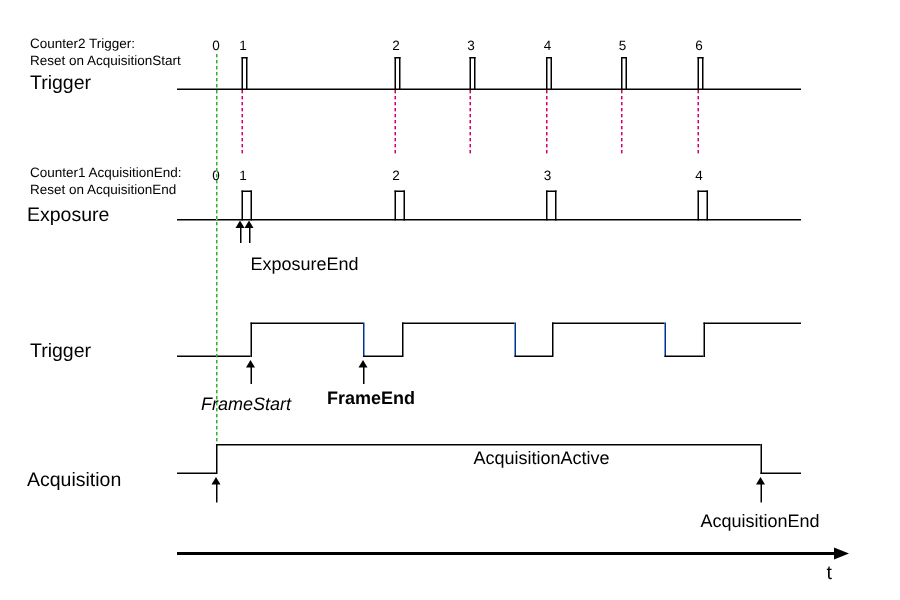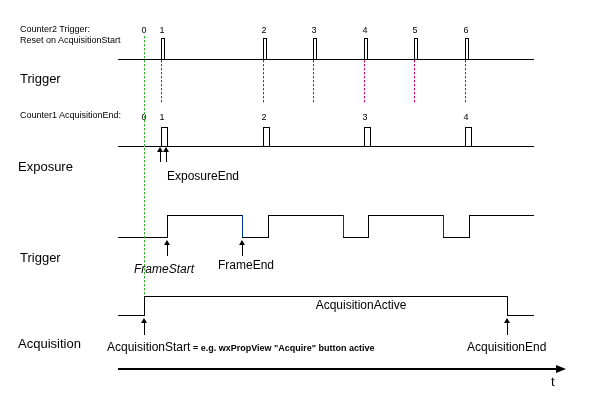--- a/index.html
+++ b/index.html
@@ -1,34 +1,35 @@
 <!DOCTYPE html>
 <html><head>
 <meta charset="utf-8">
 <style>
   html,body{margin:0;padding:0;background:#ffffff;}
   #diagram{position:relative;width:600px;height:400px;background:#ffffff;overflow:hidden;
            font-family:"Liberation Sans",sans-serif;color:#000;}
   .abs{position:absolute;}
   .cap{position:absolute;font-size:9px;line-height:11px;white-space:nowrap;}
-  .rowname{position:absolute;font-size:13px;line-height:15px;white-space:nowrap;margin-top:24px;}
+  .rowname{position:absolute;font-size:13px;line-height:15px;white-space:nowrap;}
   .count{position:absolute;font-size:9px;line-height:10px;transform:translateX(-50%);white-space:nowrap;}
   .ann{position:absolute;font-size:12px;line-height:13px;white-space:nowrap;}
   .ann .suffix{font-size:9px;font-weight:bold;}
   .tlabel{position:absolute;font-size:13px;line-height:14px;}
 </style>
 </head>
 <body>
 
 <div id="diagram">
   <div class="cap" style="left:20px;top:24px">Counter2 Trigger:</div>
   <div class="cap" style="left:20px;top:35px">Reset on AcquisitionStart</div>
   <div class="rowname" style="left:20px;top:47px">Trigger</div>
 
   <div class="cap" style="left:20px;top:110px">Counter1 AcquisitionEnd:</div>
+  <div class="cap" style="left:20px;top:121px">Reset on AcquisitionEnd</div>
   <div class="rowname" style="left:18px;top:135px">Exposure</div>
 
   <div class="rowname" style="left:20px;top:226px">Trigger</div>
 
   <div class="rowname" style="left:18px;top:312px">Acquisition</div>
 <div class="abs" style="left: 118px; top: 59px; width: 416px; height: 1px; background: rgb(0, 0, 0);"></div>
     <div class="abs" style="left: 161px; top: 38px; width: 1px; height: 22px; background: rgb(0, 0, 0);"></div>
     <div class="abs" style="left: 164px; top: 38px; width: 1px; height: 22px; background: rgb(0, 0, 0);"></div>
     <div class="abs" style="left: 161px; top: 38px; width: 4px; height: 1px; background: rgb(0, 0, 0);"></div>
     <div class="abs" style="left: 263px; top: 38px; width: 1px; height: 22px; background: rgb(0, 0, 0);"></div>
@@ -99,24 +100,23 @@
     <div class="abs" style="left: 414px; top: 60px; width: 1px; height: 44px; background: repeating-linear-gradient(rgb(204, 0, 102) 0px, rgb(204, 0, 102) 2px, rgb(255, 154, 209) 2px, rgb(255, 154, 209) 3px, transparent 3px, transparent 4px);"></div>
     <div class="abs" style="left: 465px; top: 60px; width: 1px; height: 44px; background: repeating-linear-gradient(rgb(204, 0, 102) 0px, rgb(204, 0, 102) 2px, rgb(255, 154, 209) 2px, rgb(255, 154, 209) 3px, transparent 3px, transparent 4px);"></div>
     <div class="abs" style="left: 157px; top: 147px; width: 0px; height: 0px; border-left: 3px solid transparent; border-right: 3px solid transparent; border-bottom: 5px solid rgb(0, 0, 0);"></div>
     <div class="abs" style="left: 160px; top: 151px; width: 1px; height: 11px; background: rgb(0, 0, 0);"></div>
     <div class="ann" style="left: 167px; top: 170px;"><span>ExposureEnd</span></div>
     <div class="abs" style="left: 163px; top: 147px; width: 0px; height: 0px; border-left: 3px solid transparent; border-right: 3px solid transparent; border-bottom: 5px solid rgb(0, 0, 0);"></div>
     <div class="abs" style="left: 166px; top: 151px; width: 1px; height: 11px; background: rgb(0, 0, 0);"></div>
     <div class="ann" style="left: 134px; top: 263px; font-style: italic;"><span>FrameStart</span></div>
     <div class="abs" style="left: 164px; top: 240px; width: 0px; height: 0px; border-left: 3px solid transparent; border-right: 3px solid transparent; border-bottom: 5px solid rgb(0, 0, 0);"></div>
     <div class="abs" style="left: 167px; top: 244px; width: 1px; height: 12px; background: rgb(0, 0, 0);"></div>
-    <div class="ann" style="left: 218px; top: 259px;"><span>FrameEnd</span></div>
+    <div class="ann" style="left: 218px; top: 259px; font-weight: bold;"><span>FrameEnd</span></div>
     <div class="abs" style="left: 239px; top: 240px; width: 0px; height: 0px; border-left: 3px solid transparent; border-right: 3px solid transparent; border-bottom: 5px solid rgb(0, 0, 0);"></div>
     <div class="abs" style="left: 242px; top: 244px; width: 1px; height: 12px; background: rgb(0, 0, 0);"></div>
-    <div class="ann" style="left: 107px; top: 341px;"><span>AcquisitionStart</span><span class="suffix"> = e.g. wxPropView "Acquire" button active</span></div>
     <div class="abs" style="left: 141px; top: 318px; width: 0px; height: 0px; border-left: 3px solid transparent; border-right: 3px solid transparent; border-bottom: 5px solid rgb(0, 0, 0);"></div>
     <div class="abs" style="left: 144px; top: 322px; width: 1px; height: 13px; background: rgb(0, 0, 0);"></div>
     <div class="ann" style="left: 467px; top: 341px;"><span>AcquisitionEnd</span></div>
     <div class="abs" style="left: 504px; top: 318px; width: 0px; height: 0px; border-left: 3px solid transparent; border-right: 3px solid transparent; border-bottom: 5px solid rgb(0, 0, 0);"></div>
     <div class="abs" style="left: 507px; top: 322px; width: 1px; height: 13px; background: rgb(0, 0, 0);"></div>
     <div class="ann" style="left: 325px; top: 299px; transform: translateX(-50%); margin-left: 36px;"><span>AcquisitionActive</span></div>
     <div class="abs" style="left: 118px; top: 368px; width: 438px; height: 2px; background: rgb(0, 0, 0);"></div>
     <div class="abs" style="left: 556px; top: 365px; width: 0px; height: 0px; border-top: 4px solid transparent; border-bottom: 4px solid transparent; border-left: 10px solid rgb(0, 0, 0);"></div>
     <div class="tlabel" style="left: 551px; top: 375px;">t</div>
   </div>

